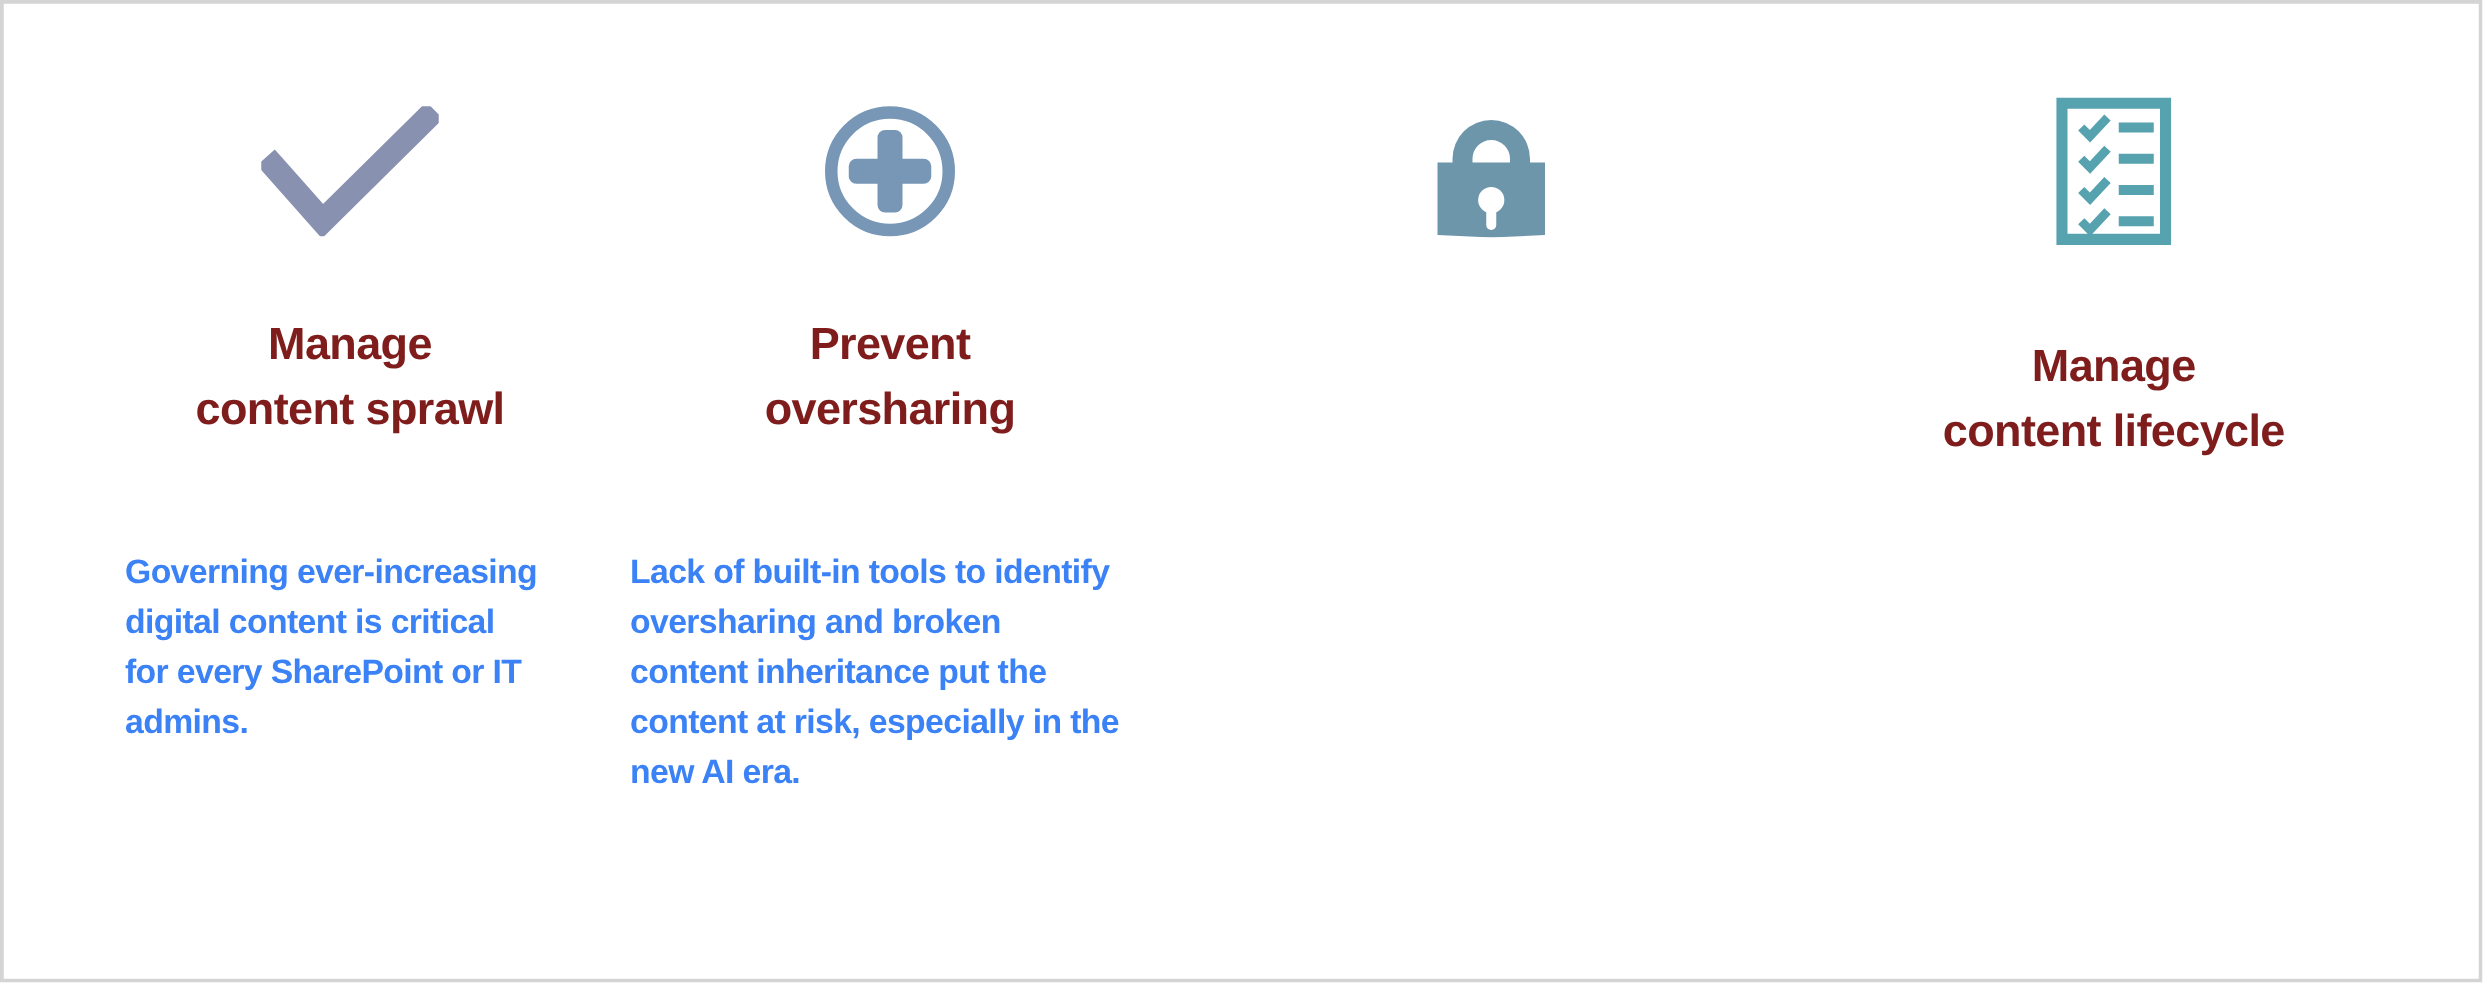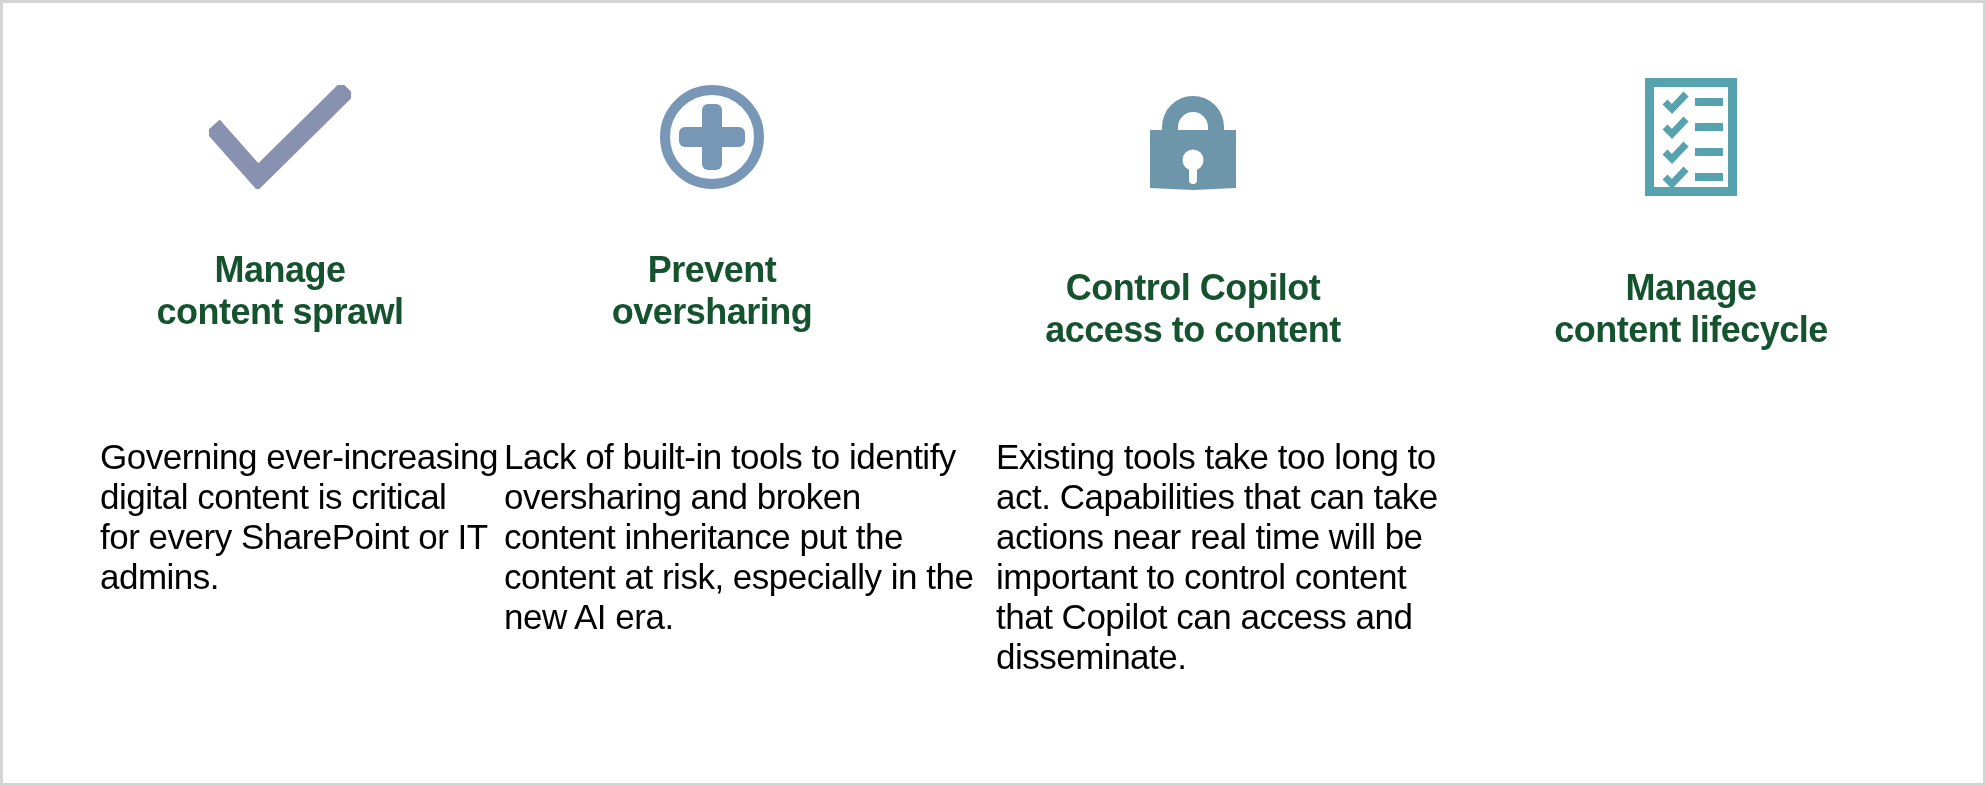--- a/index.html
+++ b/index.html
@@ -40,36 +40,37 @@
 
   .title {
     position: absolute;
     left: 0;
     right: 0;
     margin: 0;
     text-align: center;
     font-size: 36px;
     font-weight: bold;
     letter-spacing: -0.5px;
-    line-height: 42px;
-    color: #14532d;
+    line-height: 52px;
+    color: #7f1d1d;
     white-space: pre-line;
   }
   .c1 .title, .c2 .title { top: 246px; }
   .c3 .title, .c4 .title { top: 264px; }
 
   .body-text {
     position: absolute;
     top: 434px;
     margin: 0;
-    font-size: 35px;
+    font-size: 27px;
     letter-spacing: -0.5px;
     line-height: 40px;
-    color: #000000;
+    color: #3b82f6;
     white-space: pre;
+    font-weight: bold;
   }
   .c1 .body-text { left: 10px; }
   .c2 .body-text { left: 7px;  }
   .c3 .body-text { left: 8px;  }
   .c4 .body-text { left: 8px;  }
 
   svg { display: block; }
 </style>
 </head>
 <body>
@@ -109,28 +110,20 @@
 
   <div class="col c3">
     <div class="icon-box" style="color: rgb(109, 150, 171);">
       <svg width="88" height="106" viewBox="0 0 88 106" aria-hidden="true">
         <path d="M13 52 v-9 a31 31 0 0 1 62 0 v9 h-16 v-9 a15 15 0 0 0 -30 0 v9 z" fill="currentColor"></path>
         <path d="M1 46 h86 v58 l-43 2 l-43 -2 z" fill="currentColor"></path>
         <circle cx="44" cy="76" r="10.5" fill="#ffffff"></circle>
         <path d="M40 80 h8 v16 a4 4 0 0 1 -8 0 z" fill="#ffffff"></path>
       </svg>
     </div>
-    <h2 class="title">Control Copilot
-access to content</h2>
-    <p class="body-text">Existing tools take too long to
-act. Capabilities that can take
-actions near real time will be
-important to control content
-that Copilot can access and
-disseminate.</p>
   </div>
 
   <div class="col c4">
     <div class="icon-box" style="color: rgb(86, 162, 174);">
       <svg width="92" height="118" viewBox="0 0 92 118" aria-hidden="true">
         <rect x="4.5" y="4.5" width="83" height="109" fill="none" stroke="currentColor" stroke-width="9"></rect>
         <g fill="none" stroke="currentColor" stroke-width="7">
           <polyline points="20,24 27,31 41,16"></polyline>
           <polyline points="20,49 27,56 41,41"></polyline>
           <polyline points="20,74 27,81 41,66"></polyline>

